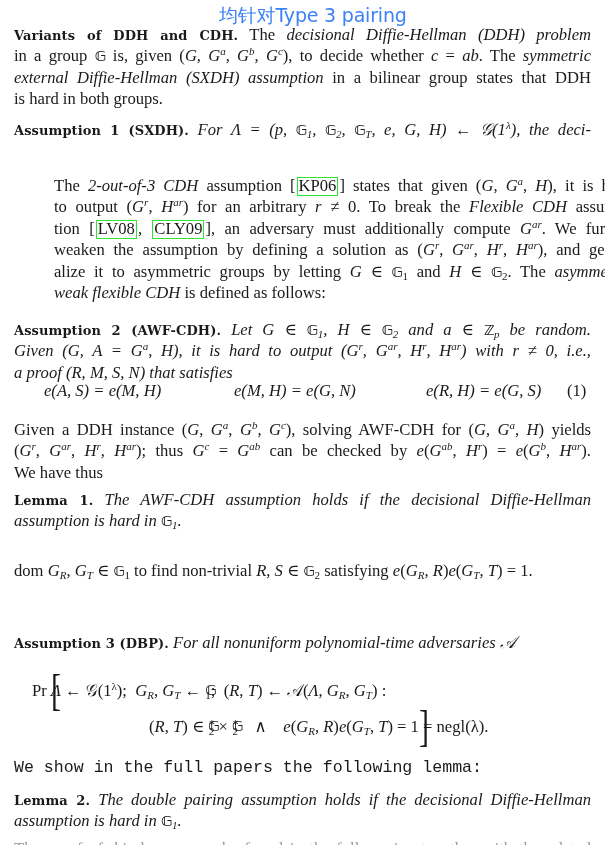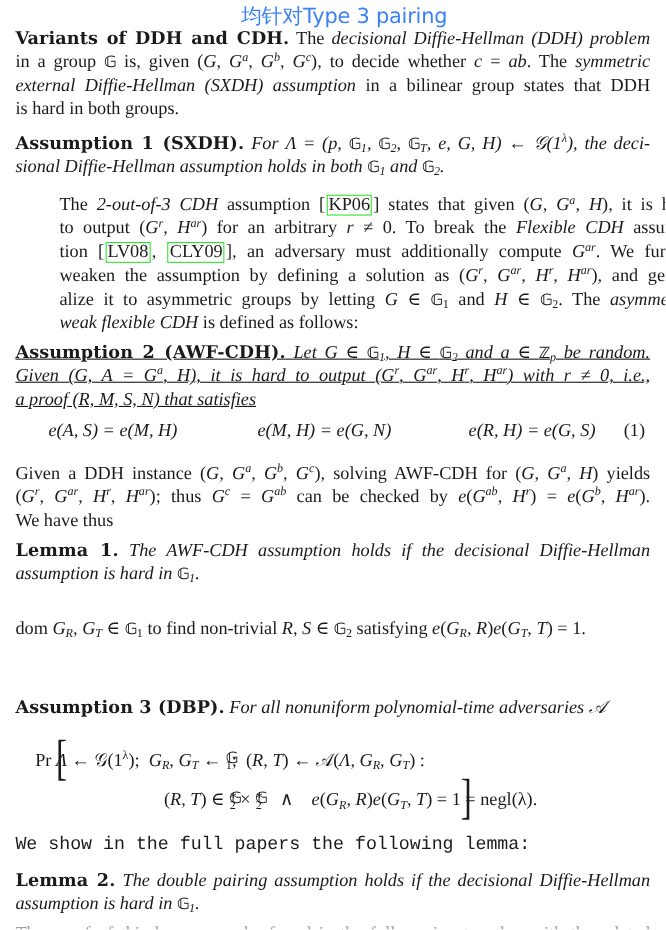--- a/index.html
+++ b/index.html
@@ -36,21 +36,21 @@
       height: 21.4px;
       text-align: justify;
       text-align-last: justify;
     }
     .line.last {
       text-align-last: left;
     }
     b.head {
       font-weight: bold;
       font-family: "DejaVu Serif", "Liberation Serif", serif;
-      font-size: 16px;
+      font-size: 13px;
       letter-spacing: 0.1px;
     }
     i, .it {
       font-style: italic;
     }
     .math {
       font-style: italic;
     }
     .bb {
       font-style: normal;
@@ -132,33 +132,32 @@
     <span class="line">in a group <span class="bb">𝔾</span> is, given (<span class="math">G</span>, <span class="math">G</span><sup class="math">a</sup>, <span class="math">G</span><sup class="math">b</sup>, <span class="math">G</span><sup class="math">c</sup>), to decide whether <span class="math">c</span> = <span class="math">ab</span>. The <i>symmetric</i></span>
     <span class="line"><i>external Diffie-Hellman (SXDH) assumption</i> in a bilinear group states that DDH</span>
     <span class="line last">is hard in both groups.</span>
   </div>
 
   <div class="para" style="top:119px;">
     <span class="line">
       <b class="head">Assumption 1 (SXDH).</b>
       <i>For Λ = (p, <span class="bb">𝔾</span><sub>1</sub>, <span class="bb">𝔾</span><sub>2</sub>, <span class="bb">𝔾</span><sub>T</sub>, e, G, H) ← 𝒢(1<sup>λ</sup>), the deci-</i>
     </span>
-    <span class="line last"><i>sional Diffie-Hellman assumption holds in both <span class="bb">𝔾</span><sub>1</sub> and <span class="bb">𝔾</span><sub>2</sub>.</i></span>
   </div>
 
   <div class="para" style="top:175px;margin-left:40px;">
     <span class="line">The <i>2-out-of-3 CDH</i> assumption [<span class="cite">KP06</span>] states that given (<span class="math">G</span>, <span class="math">G</span><sup class="math">a</sup>, <span class="math">H</span>), it is hard</span>
     <span class="line">to output (<span class="math">G</span><sup class="math">r</sup>, <span class="math">H</span><sup class="math">ar</sup>) for an arbitrary <span class="math">r</span> ≠ 0. To break the <i>Flexible CDH</i> assump-</span>
     <span class="line">tion [<span class="cite">LV08</span>, <span class="cite">CLY09</span>], an adversary must additionally compute <span class="math">G</span><sup class="math">ar</sup>. We further</span>
     <span class="line">weaken the assumption by defining a solution as (<span class="math">G</span><sup class="math">r</sup>, <span class="math">G</span><sup class="math">ar</sup>, <span class="math">H</span><sup class="math">r</sup>, <span class="math">H</span><sup class="math">ar</sup>), and gener-</span>
     <span class="line">alize it to asymmetric groups by letting <span class="math">G</span> ∈ <span class="bb">𝔾</span><sub>1</sub> and <span class="math">H</span> ∈ <span class="bb">𝔾</span><sub>2</sub>. The <i>asymmetric</i></span>
     <span class="line last"><i>weak flexible CDH</i> is defined as follows:</span>
   </div>
 
-  <div class="para" style="top:309px;text-decoration:underline;">
+  <div class="para" style="top:319px;">
     <span class="line">
       <b class="head">Assumption 2 (AWF-CDH).</b>
       <i>Let G ∈ <span class="bb">𝔾</span><sub>1</sub>, H ∈ <span class="bb">𝔾</span><sub>2</sub> and a ∈ <span class="bb">ℤ</span><sub>p</sub> be random.</i>
     </span>
     <span class="line"><i>Given (G, A = G<sup>a</sup>, H), it is hard to output (G<sup>r</sup>, G<sup>ar</sup>, H<sup>r</sup>, H<sup>ar</sup>) with r ≠ 0, i.e.,</i></span>
     <span class="line last"><i>a proof (R, M, S, N) that satisfies</i></span>
   </div>
 
   <div class="eqn-row" style="top:380px;">
     <span style="left:220px;" class="math">e(M, H) = e(G, N)</span>

